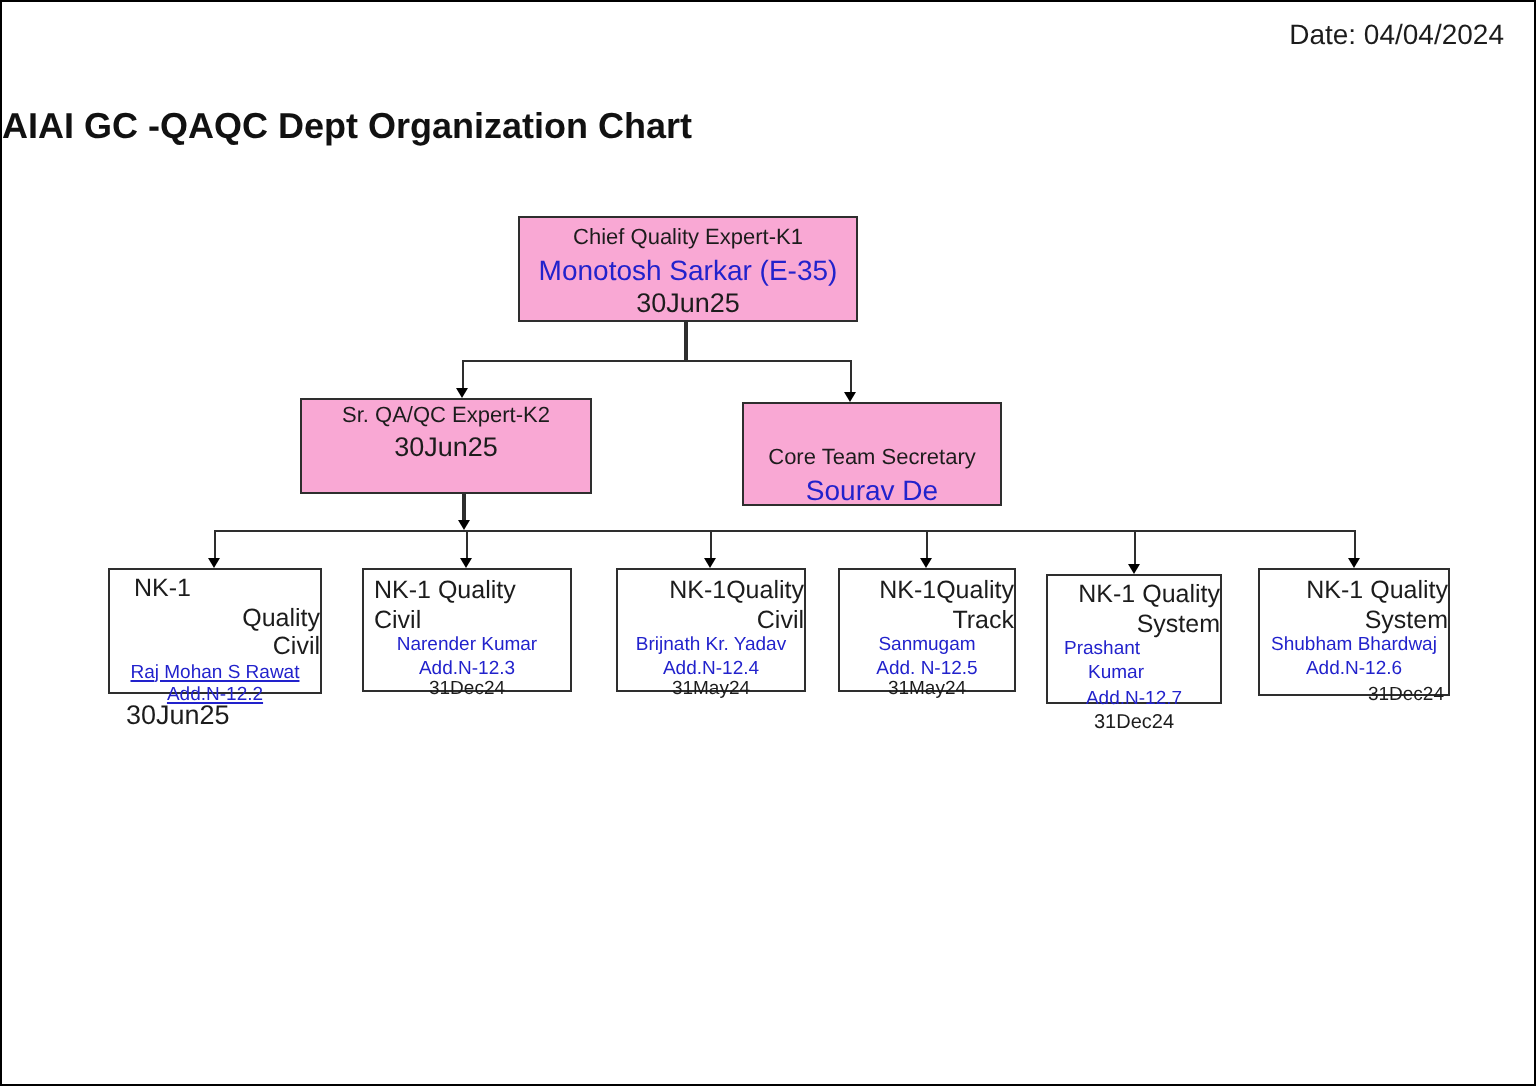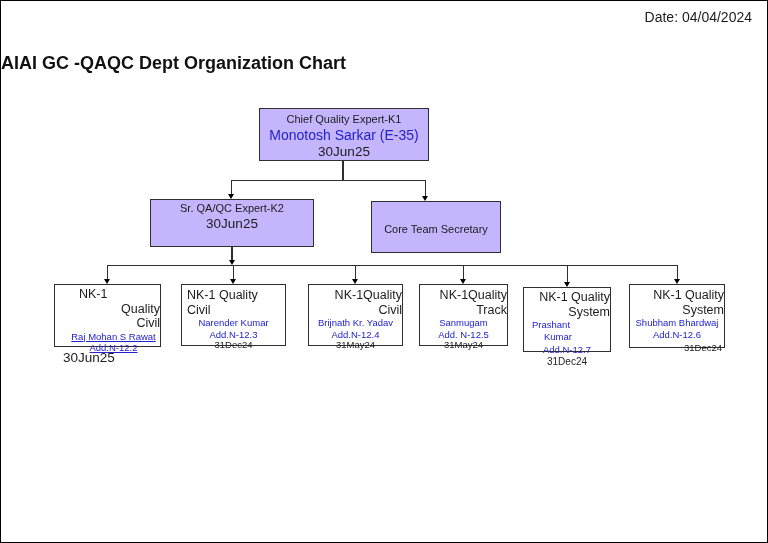--- a/index.html
+++ b/index.html
@@ -7,47 +7,47 @@
     position:relative; width:768px; height:543px; background:#ffffff;
     border:1px solid #000; box-sizing:border-box; overflow:hidden;
     font-family:"Liberation Sans", sans-serif; color:#1c1c1c;
   }
   :root { --blue:#2222cc; --ink:#1c1c1c; --line:#2e2e2e; }
 
   .date-label { position:absolute; top:8px; right:15px; font-size:14px; color:var(--ink); }
   .page-title { position:absolute; top:52px; left:0; width:100%; margin:0;
                 text-align:left; font-size:18px; font-weight:bold; color:#111; }
 
-  .node { position:absolute; border:1px solid var(--line); background:#c4b5fd;
+  .node { position:absolute; border:1px solid var(--line); background:#f9a8d4;
           text-align:center; box-sizing:border-box; }
   .role  { font-size:11px;  line-height:15px; color:var(--ink); }
   .pname { font-size:14px;  line-height:17px; color:var(--blue); }
   .ndate { font-size:13.5px; line-height:16px; color:var(--ink); }
 
   .chief  { left:258px; top:107px; width:170px; height:53px; padding-top:3px; }
-  .senior { left:149px; top:198px; width:164px; height:48px; padding-top:1px; }
+  .senior { left:149px; top:198px; width:146px; height:48px; padding-top:1px; }
   .secr   { left:370px; top:200px; width:130px; height:52px; padding-top:20px; }
 
   
   .vl, .hl { position:absolute; background:var(--line); }
   .arr { position:absolute; width:0; height:0;
          border-left:3px solid transparent; border-right:3px solid transparent;
          border-top:5px solid #000; }
 
   
   .tbox { position:absolute; border:1px solid var(--line); box-sizing:border-box;
           background:#fff; text-align:center; }
   .t-head { font-size:12.5px; line-height:14.5px; color:var(--ink);text-align:right; }
   .t-blue { font-size:9.5px; line-height:11.5px; color:var(--blue); }
   .u { text-decoration:underline; }
   .t-date-in { position:absolute; bottom:-4px; left:0; right:0; font-size:9.5px;
                line-height:9.5px; color:var(--ink); text-align:center; }
   .t-date-right { text-align:right; padding-right:2px; bottom:-5px; }
 
-  .tbox1 { left:53px;  top:283px; width:107px; height:63px; padding-top:2px;padding-left:12px; }
+  .tbox1 { left:53px;  top:283px; width:107px; height:63px; padding-top:2px; }
   .tbox2 { left:180px; top:283px; width:105px; height:62px; padding-top:3px; }
   .tbox3 { left:307px; top:283px; width:95px;  height:62px; padding-top:3px; }
   .tbox4 { left:418px; top:283px; width:89px;  height:62px; padding-top:3px; }
   .tbox5 { left:522px; top:286px; width:88px;  height:65px; padding-top:2px; }
   .tbox6 { left:628px; top:283px; width:96px;  height:64px; padding-top:3px; }
 
   .al { text-align:left; }
   .pl12 { padding-left:12px; } .pl24 { padding-left:24px; } .pl8 { padding-left:8px; }
   .pl5 { padding-left:5px; }  .pl20 { padding-left:20px; }
 
@@ -76,20 +76,21 @@
   <div class="vl" style="left:424px; top:179px; width:1px; height:16px;"></div>
   <div class="arr" style="left:421px; top:195px;"></div>
 
   <div class="node senior">
     <div class="role">Sr. QA/QC Expert-K2</div>
     <div class="ndate">30Jun25</div>
   </div>
 
   <div class="node secr">
     <div class="role">Core Team Secretary</div>
+    <div class="pname">Sourav De</div>
   </div>
 
   <div class="vl" style="left:230px; top:246px; width:2px; height:13px;"></div>
   <div class="arr" style="left:228px; top:259px;"></div>
   <div class="hl" style="left:106px; top:264px; width:570px; height:1px;"></div>
 
   <div class="vl" style="left:106px; top:264px; width:1px; height:14px;"></div>
   <div class="arr" style="left:103px; top:278px;"></div>
   <div class="vl" style="left:232px; top:264px; width:1px; height:14px;"></div>
   <div class="arr" style="left:229px; top:278px;"></div>

